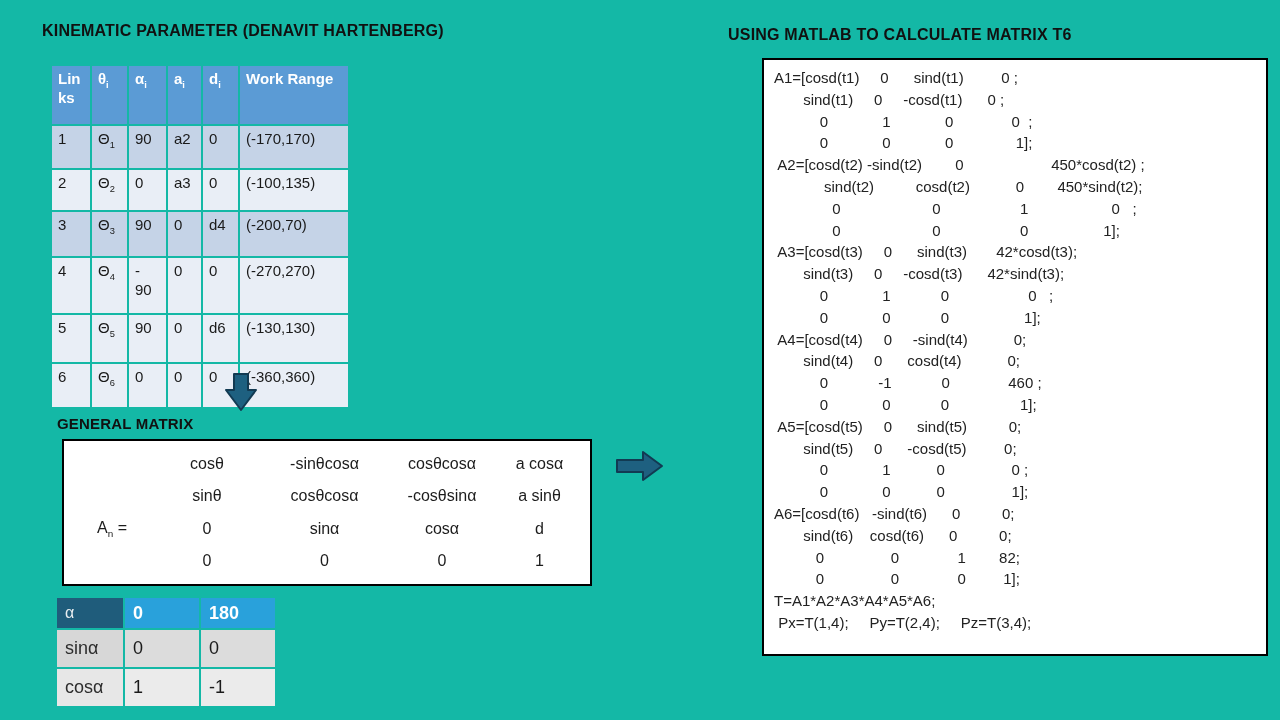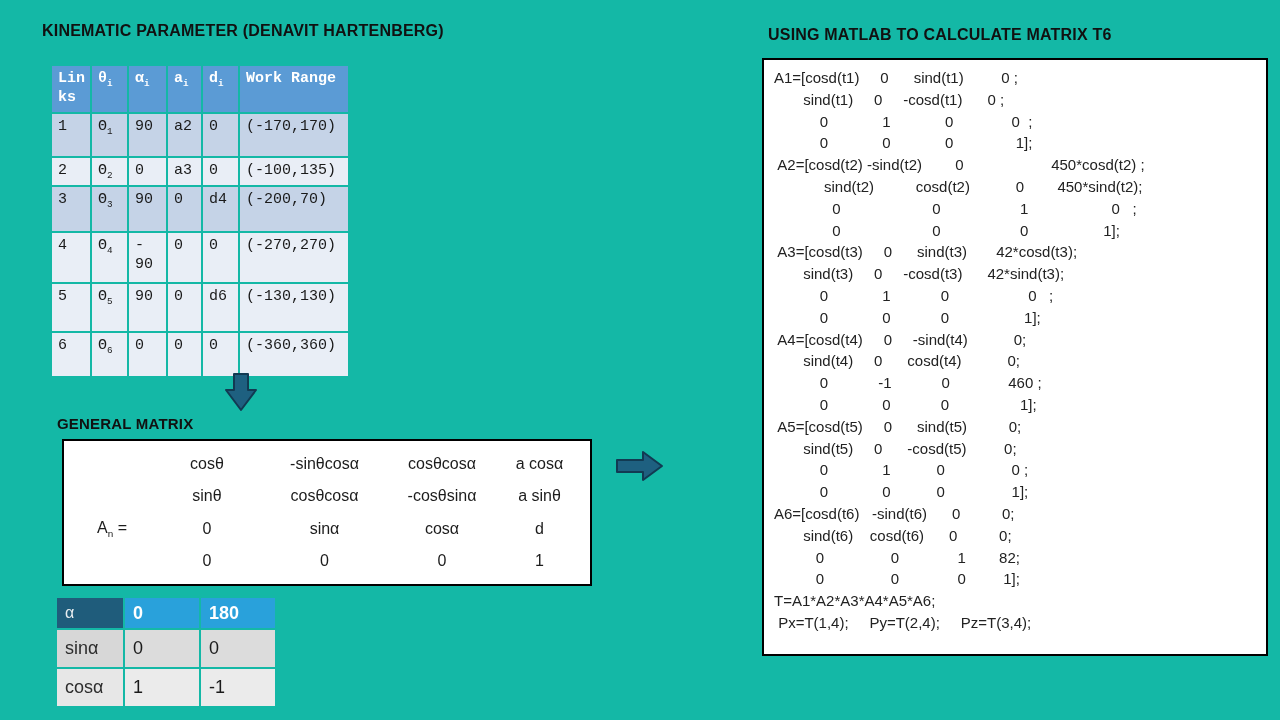--- a/index.html
+++ b/index.html
@@ -7,22 +7,22 @@
   .slide{
     position:relative;width:1280px;height:720px;background:#14b8a6;
     font-family:"Liberation Sans",sans-serif;color:#1a1a1a;overflow:hidden;
   }
   .abs{position:absolute;}
   .sec-title{font-size:16px;font-weight:bold;color:#111;letter-spacing:.2px;}
 
   
   table.dh{border-collapse:separate;border-spacing:2px;}
   table.dh th,table.dh td{
-    vertical-align:top;text-align:left;padding:4px 4px 2px 6px;
-    font-size:15px;white-space:pre-line;line-height:1.25;font-family:Liberation Mono, monospace;
+    vertical-align:top;text-align:left;padding:4px 4px 14px 6px;
+    font-size:15px;white-space:pre-line;line-height:1.25;
   }
   table.dh th{background:#5B9BD5;color:#fff;font-weight:bold;}
   table.dh tr.dark td{background:#C5D3E7;}
   table.dh tr.light td{background:#E9EEF6;}
   sub{font-size:0.62em;}
 
   
   .gm-box{
     left:50px;top:439px;width:530px;height:147px;border:2px solid #000;background:#fff;
     display:grid;grid-template-columns:80px 110px 125px 110px 1fr;
@@ -50,21 +50,21 @@
     font-size:15px;line-height:21.8px;color:#222;white-space:pre;
   }
   .arrow svg{display:block;}
 </style>
 </head>
 <body>
 
 <div class="slide">
 
   <div class="abs sec-title" style="left:42px;top:22px;">KINEMATIC PARAMETER (DENAVIT HARTENBERG)</div>
-  <div class="abs sec-title" style="left:768px;top:26px;">USING MATLAB TO CALCULATE MATRIX  T6</div>
+  <div class="abs sec-title" style="left:728px;top:26px;">USING MATLAB TO CALCULATE MATRIX  T6</div>
 
   <table class="dh abs" style="left:50px;top:64px;">
     <colgroup>
         <col style="width:38px">
         <col style="width:35px">
         <col style="width:37px">
         <col style="width:33px">
         <col style="width:35px">
         <col style="width:108px">
       </colgroup>

